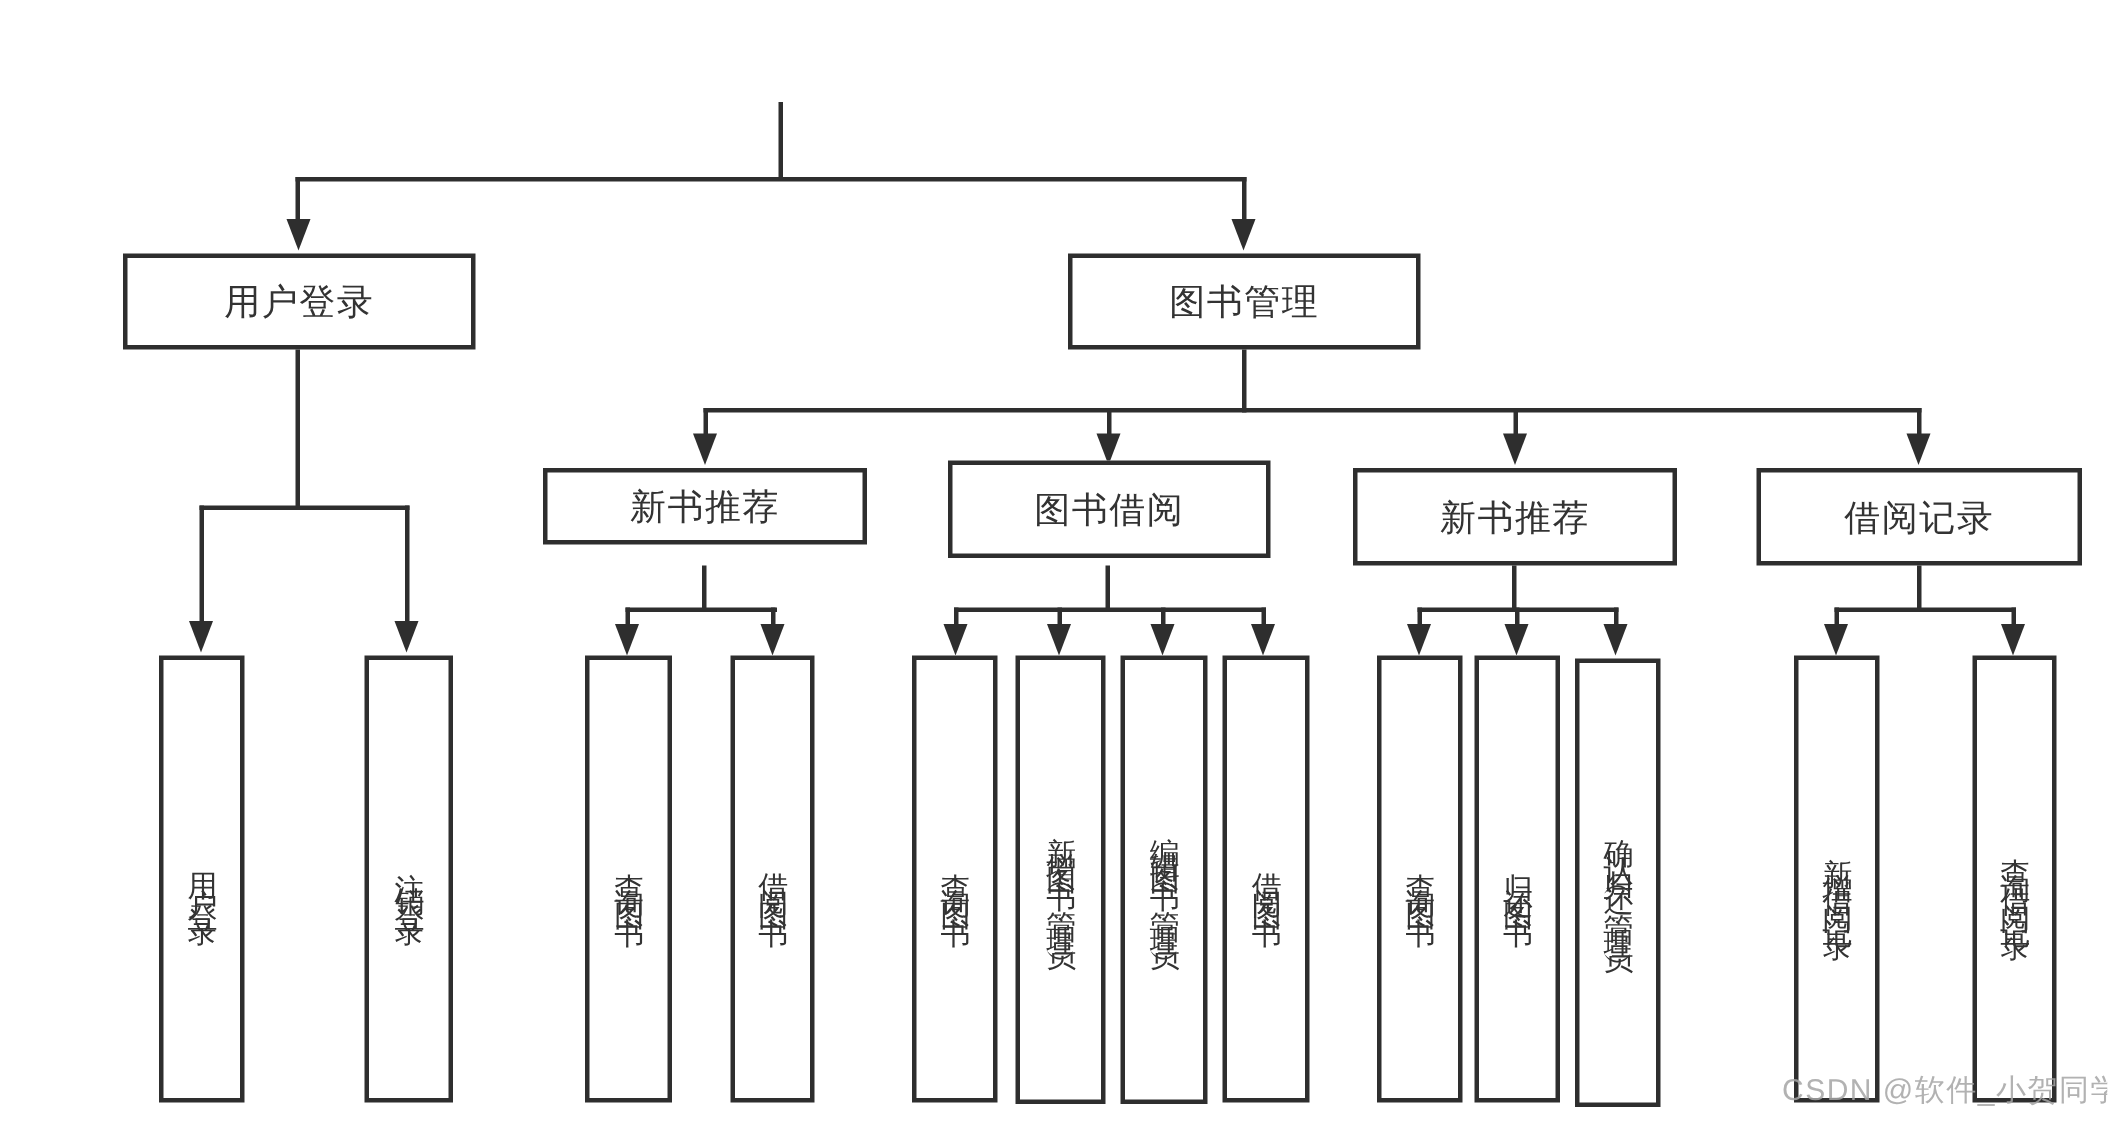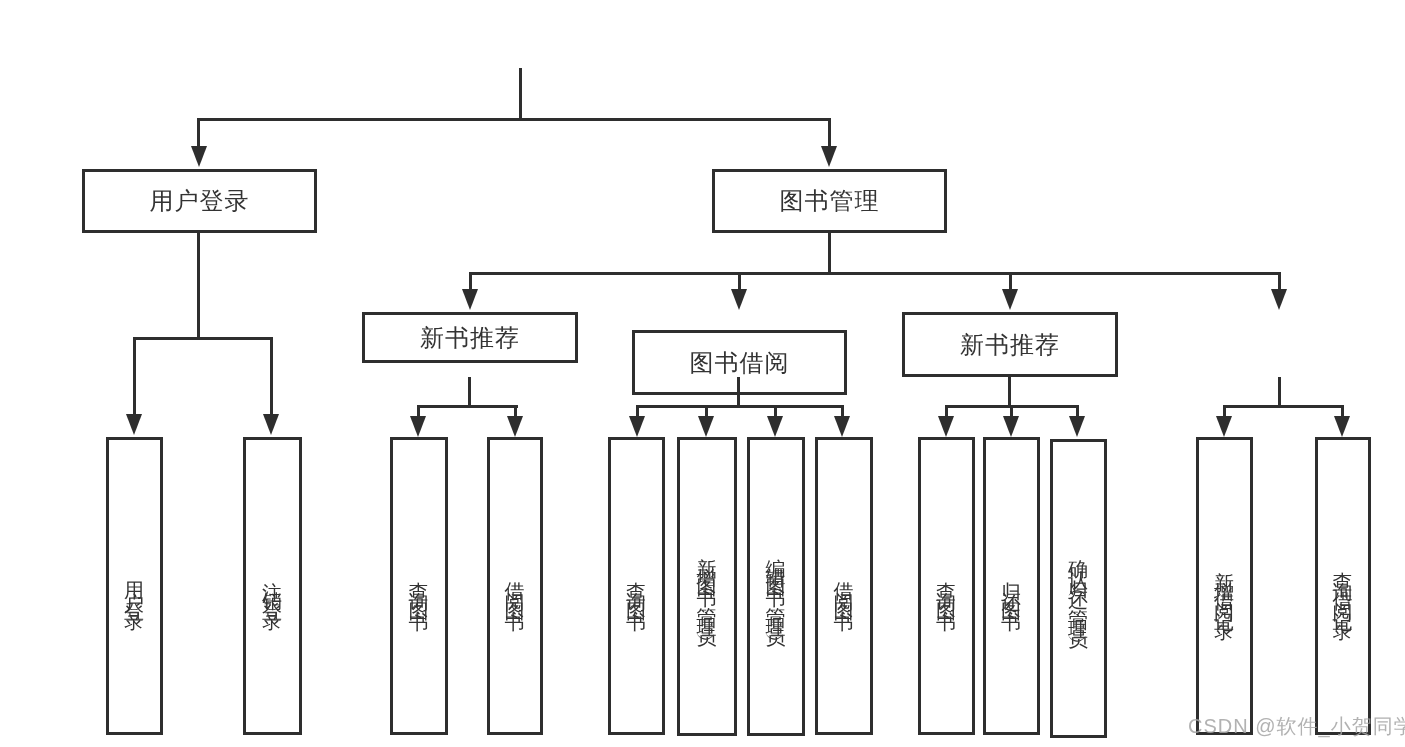--- a/index.html
+++ b/index.html
@@ -86,25 +86,28 @@
   <div class="vline" style="left:738px; top:272px; height:19px;"></div>
   <div class="arrow" style="left:731px; top:289px;"></div>
   <div class="vline" style="left:1009px; top:272px; height:19px;"></div>
   <div class="arrow" style="left:1002px; top:289px;"></div>
   <div class="vline" style="left:1278px; top:272px; height:19px;"></div>
   <div class="arrow" style="left:1271px; top:289px;"></div>
 
   <div class="box" style="left:362px; top:312px; width:216px; height:51px;">
     <span>新书推荐</span>
   </div>
-  <div class="box" style="left:632px; top:330px; width:215px; height:65px;">
+  <div class="box" style="left:632px; top:307px; width:215px; height:65px;">
     <span>图书借阅</span>
   </div>
   <div class="box" style="left:902px; top:312px; width:216px; height:65px;">
     <span>新书推荐</span>
+  </div>
+  <div class="box" style="left:1171px; top:312px; width:217px; height:65px;">
+    <span>借阅记录</span>
   </div>
 
   <div class="vline" style="left:468px; top:377px; height:31px;"></div>
   <div class="hline" style="left:417px; top:405px; width:101px;"></div>
   <div class="vline" style="left:417px; top:405px; height:13px;"></div>
   <div class="arrow" style="left:410px; top:416px;"></div>
   <div class="vline" style="left:514px; top:405px; height:13px;"></div>
   <div class="arrow" style="left:507px; top:416px;"></div>
 
   <div class="vline" style="left:737px; top:377px; height:31px;"></div>

